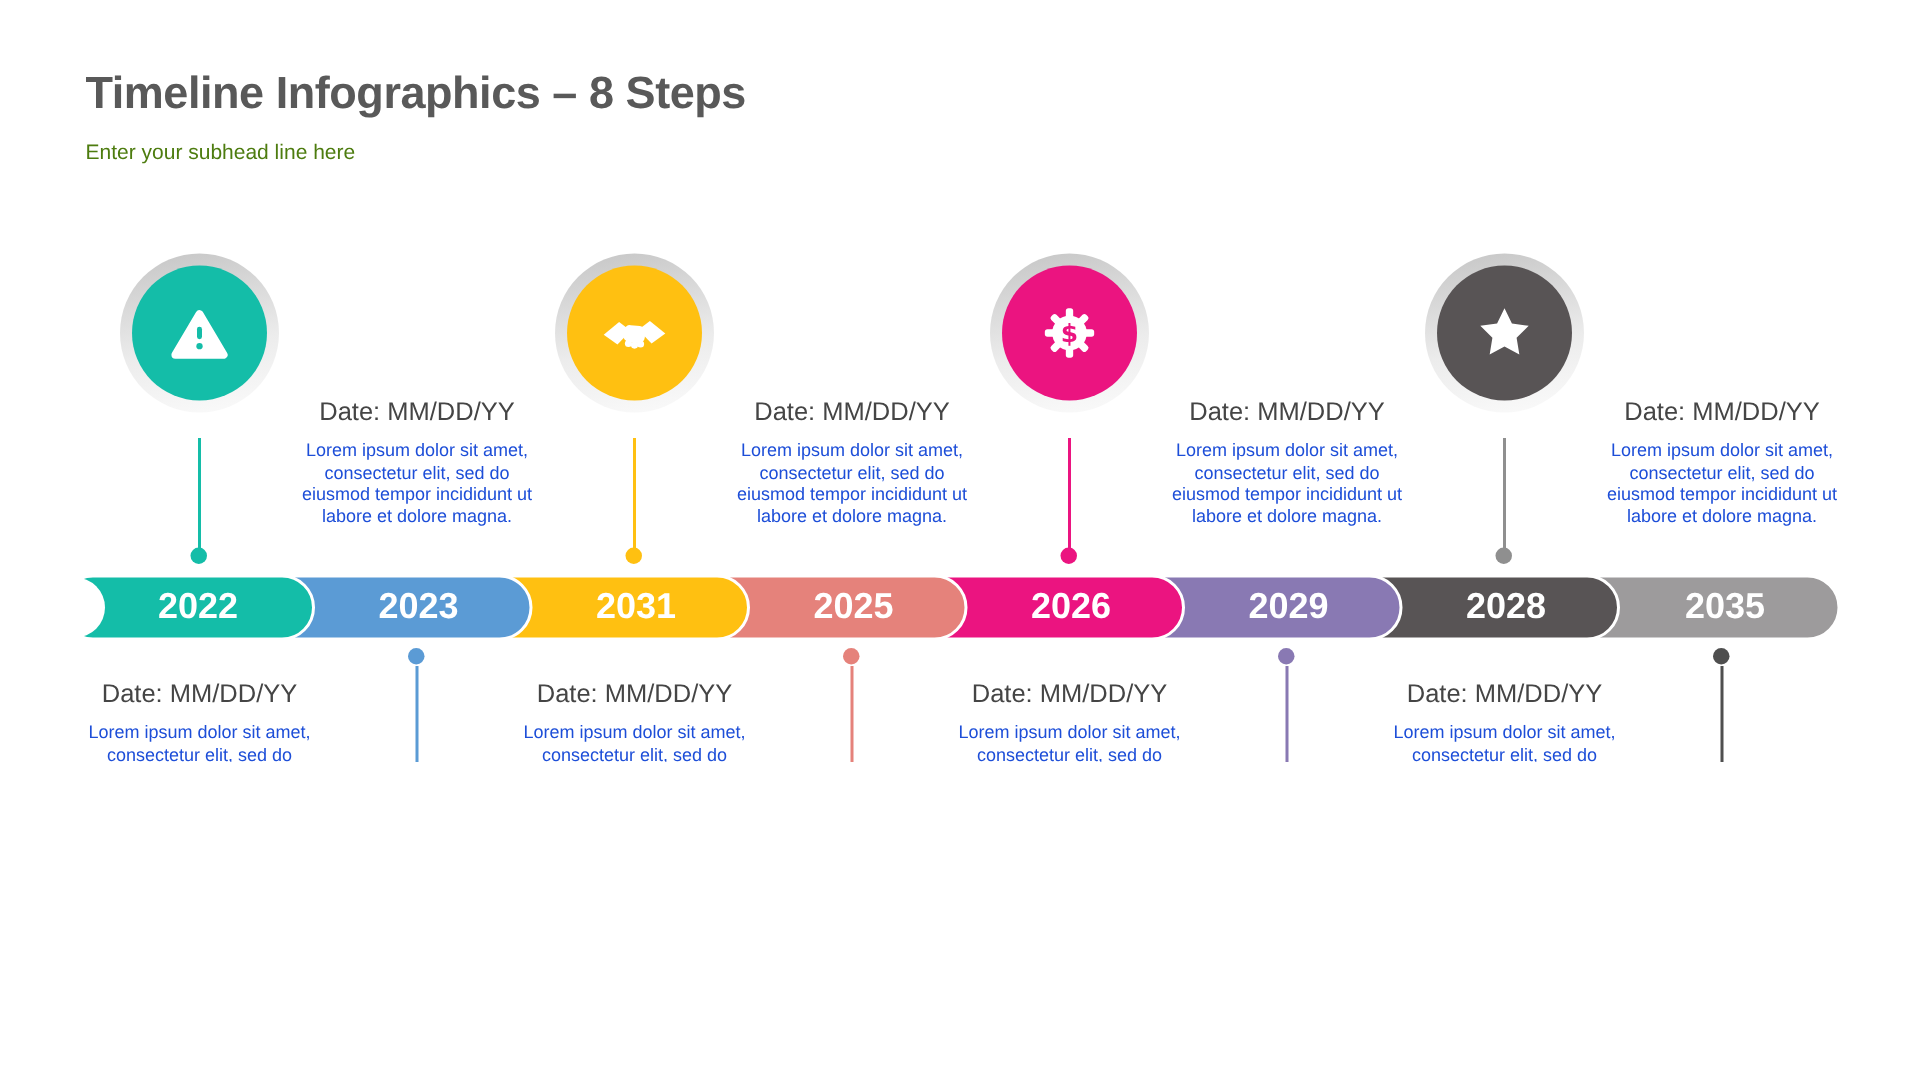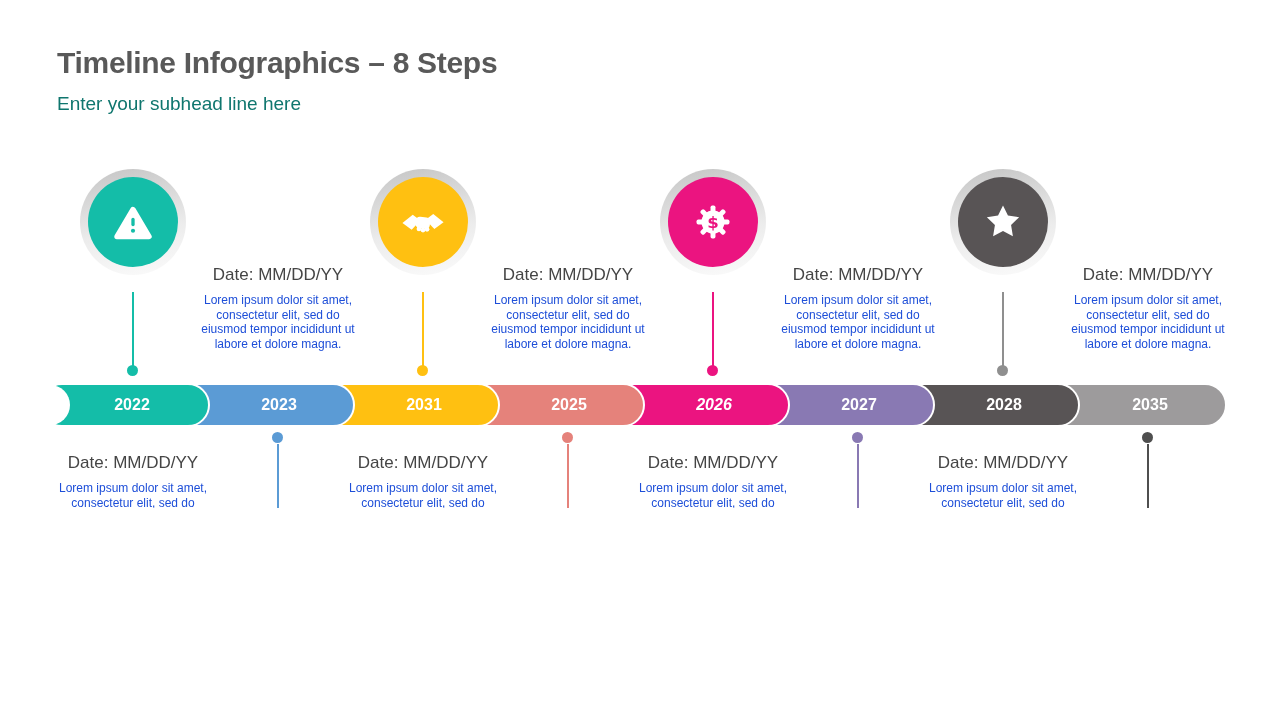--- a/index.html
+++ b/index.html
@@ -1,29 +1,29 @@
 <!DOCTYPE html>
 <html><head>
 <meta charset="utf-8">
 <style>
   html,body{margin:0;padding:0;}
   .stage{position:relative;width:1280px;height:508px;background:#ffffff;overflow:hidden;
          font-family:"Liberation Sans",sans-serif;}
   .title{position:absolute;left:57px;top:46px;font-size:30px;font-weight:bold;color:#595959;letter-spacing:-0.3px;}
-  .subtitle{position:absolute;left:57px;top:93px;font-size:19px;color:#0f766e;}
+  .subtitle{position:absolute;left:57px;top:93px;font-size:14px;color:#4d7c0f;}
 
   
   .pill{position:absolute;top:383px;height:44px;box-sizing:border-box;border:2px solid #fff;
         border-radius:22px;background:var(--c);display:flex;align-items:center;justify-content:center;
-        color:#fff;font-size:16px;font-weight:bold;}
+        color:#fff;font-size:24px;font-weight:bold;}
   .p0{left:40px;width:170px;z-index:9;padding-left:14px;}
   .p1{left:165px;width:190px;z-index:8;padding-left:38px;}
   .p2{left:310px;width:190px;z-index:7;padding-left:38px;}
   .p3{left:455px;width:190px;z-index:6;padding-left:38px;}
-  .p4{left:600px;width:190px;z-index:5;padding-left:38px;font-style:italic;}
+  .p4{left:600px;width:190px;z-index:5;padding-left:38px;}
   .p5{left:745px;width:190px;z-index:4;padding-left:38px;}
   .p6{left:890px;width:190px;z-index:3;padding-left:38px;}
   .p7{left:1035px;width:192px;z-index:2;padding-left:38px;}
   .notch{position:absolute;left:30px;top:385px;width:40px;height:40px;border-radius:50%;background:#fff;z-index:10;}
 
   
   .col{position:absolute;top:165px;width:170px;height:490px;}
   .c0{left:48px}.c1{left:193px}.c2{left:338px}.c3{left:483px}
   .c4{left:628px}.c5{left:773px}.c6{left:918px}.c7{left:1063px}
 
@@ -64,21 +64,21 @@
     <div class="pill p2" style="--c: #FFC011; --cc: #FFC011;">
         <span>2031</span>
       </div>
     <div class="pill p3" style="--c: #E5827B; --cc: #E5827B;">
         <span>2025</span>
       </div>
     <div class="pill p4" style="--c: #EB1480; --cc: #EB1480;">
         <span>2026</span>
       </div>
     <div class="pill p5" style="--c: #8979B3; --cc: #8979B3;">
-        <span>2027</span>
+        <span>2029</span>
       </div>
     <div class="pill p6" style="--c: #585455; --cc: #8F8F8F;">
         <span>2028</span>
       </div>
     <div class="pill p7" style="--c: #9D9B9C; --cc: #4F4F4F;">
         <span>2035</span>
       </div>
     <div class="notch"></div>
   </div>
 

